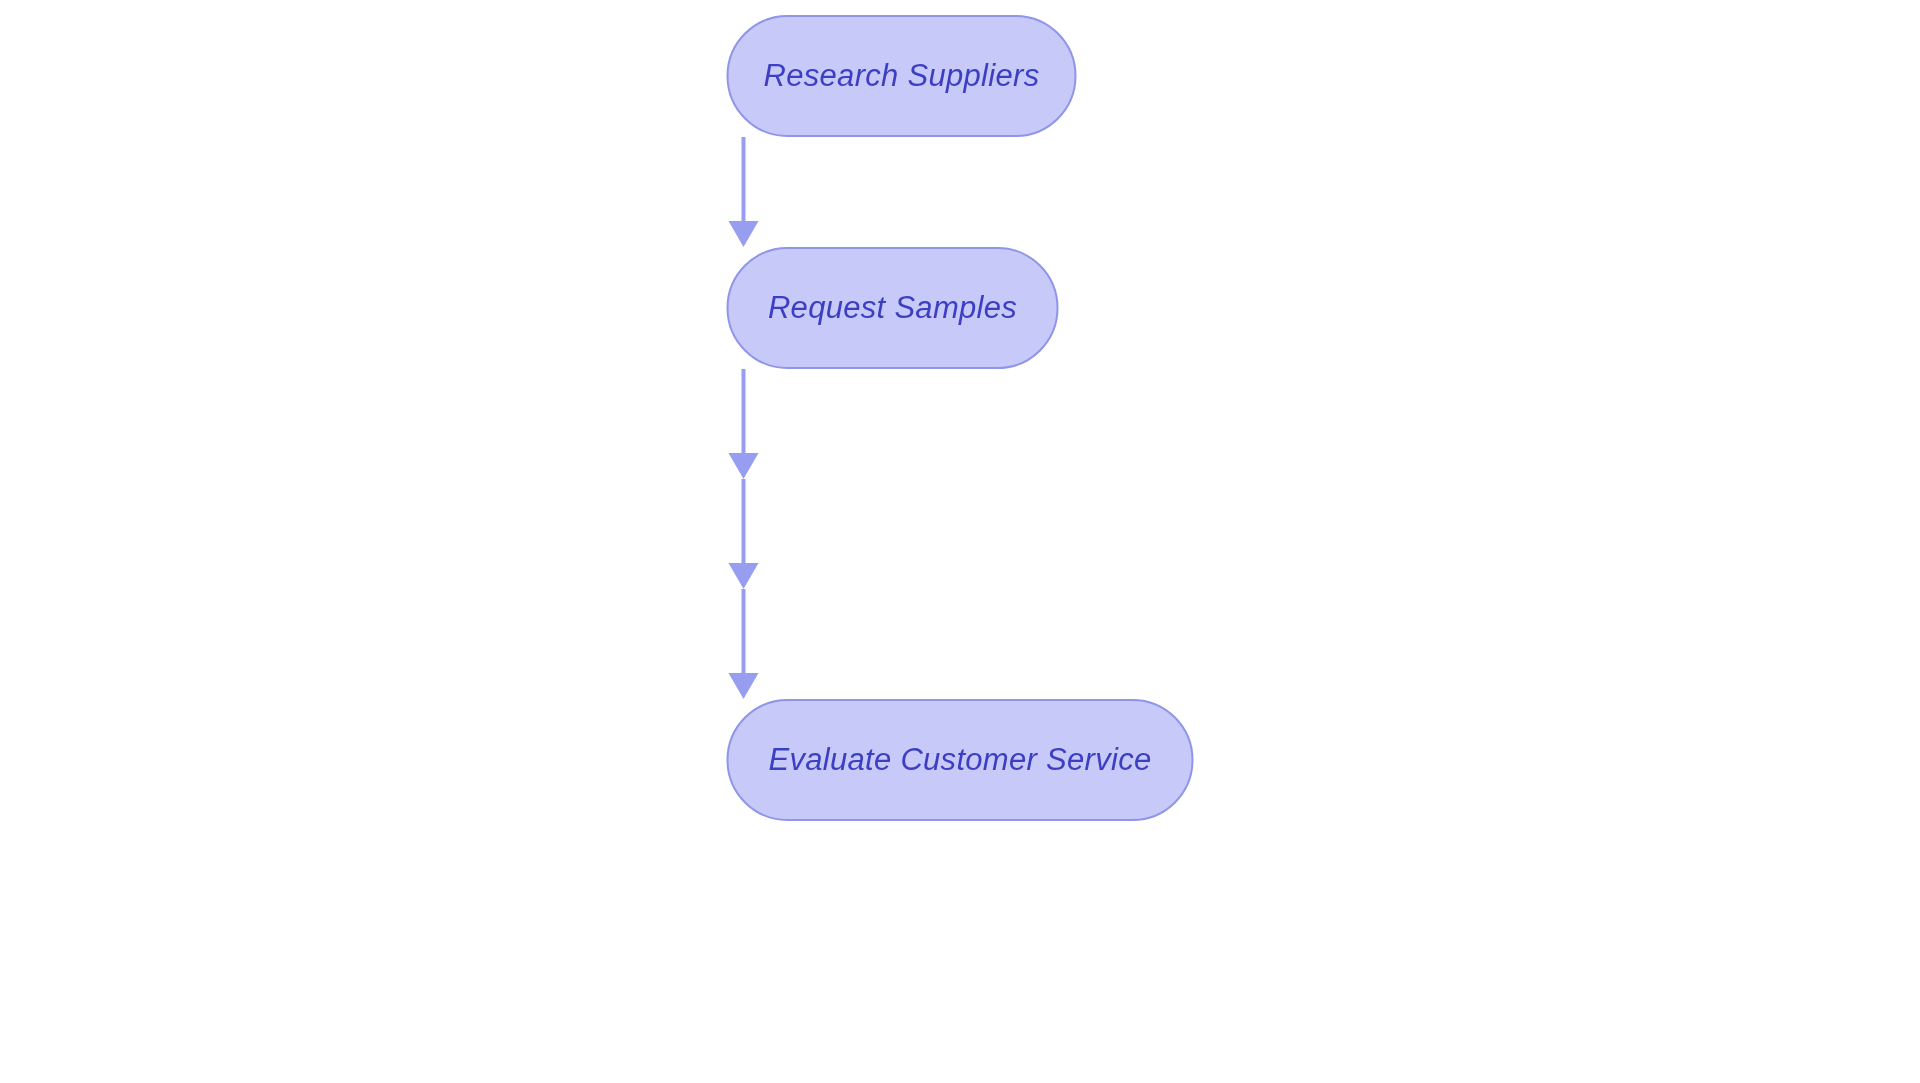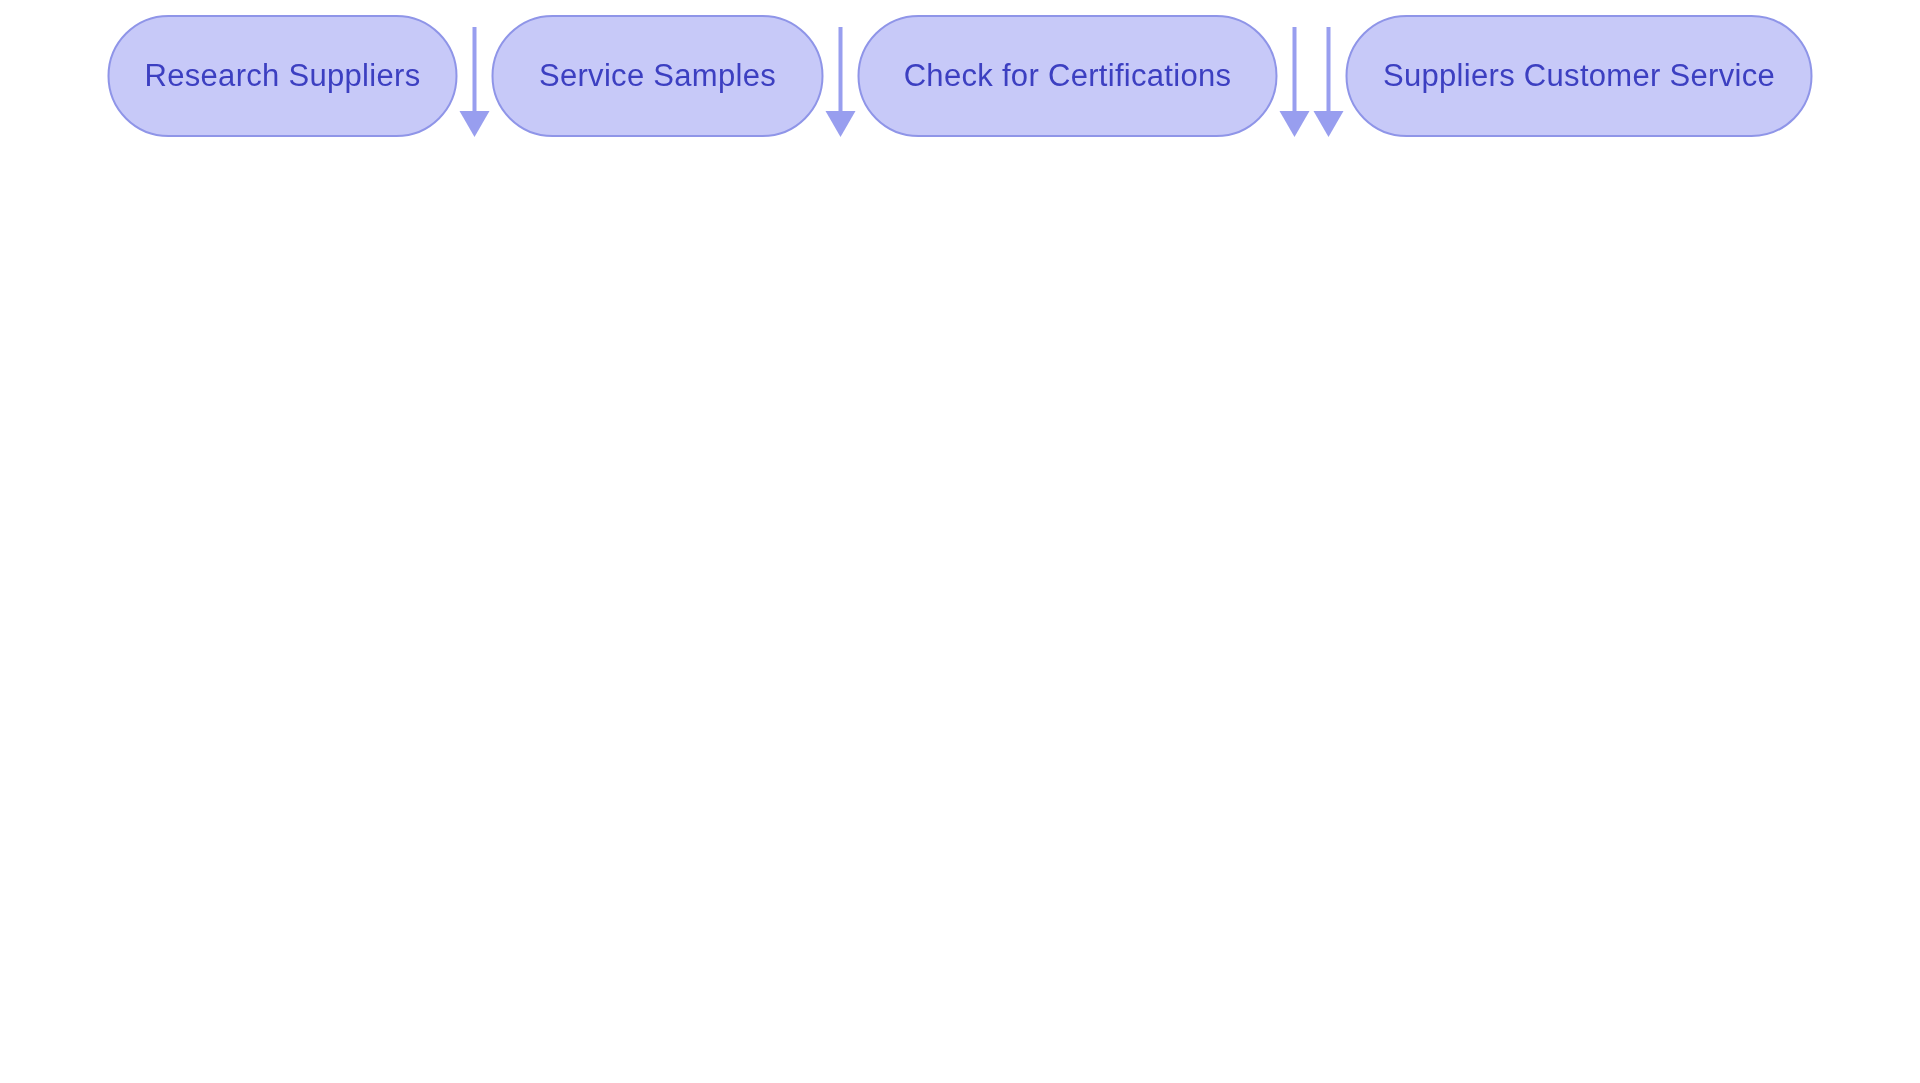--- a/index.html
+++ b/index.html
@@ -13,22 +13,23 @@
     overflow: hidden;
     font-family: "Liberation Sans", "DejaVu Sans", sans-serif;
     position: relative;
   }
   .flow {
     position: absolute;
     left: 50%;
     top: 15px;
     transform: translateX(-50%);
     display: flex;
-    flex-direction: row;
-    align-items: flex-end;
+    flex-direction: column;
+    align-items: flex-start;
+    font-style: italic;
   }
   .node {
     box-sizing: border-box;
     height: 122px;
     border-radius: 62px;
     background: var(--node-fill, #c7c9f8);
     border: 2px solid var(--node-border, #8f95e8);
     display: flex;
     align-items: center;
     justify-content: center;
@@ -81,40 +82,37 @@
   <div class="node w1">
     <span class="node-label">Research Suppliers</span>
   </div>
 
   <div class="connector">
     <div class="stem"></div>
     <div class="head"></div>
   </div>
 
   <div class="node w2">
-    <span class="node-label">Service Samples</span>
-  </div>
-
-  <div class="connector">
-    <div class="stem"></div>
-    <div class="head"></div>
-  </div>
-
-  <div class="node w3">
-    <span class="node-label">Check for Certifications</span>
+    <span class="node-label">Request Samples</span>
   </div>
 
   <div class="connector">
     <div class="stem"></div>
     <div class="head"></div>
   </div>
 
 
   <div class="connector">
     <div class="stem"></div>
     <div class="head"></div>
   </div>
 
+
+  <div class="connector">
+    <div class="stem"></div>
+    <div class="head"></div>
+  </div>
+
   <div class="node w5">
-    <span class="node-label">Suppliers Customer Service</span>
+    <span class="node-label">Evaluate Customer Service</span>
   </div>
 
 </div>
 
 </body></html>

